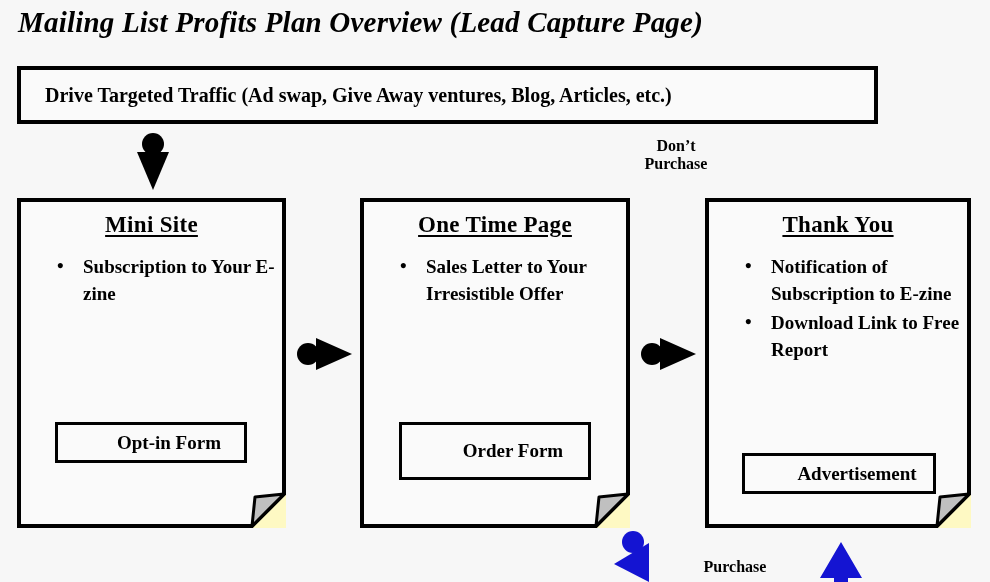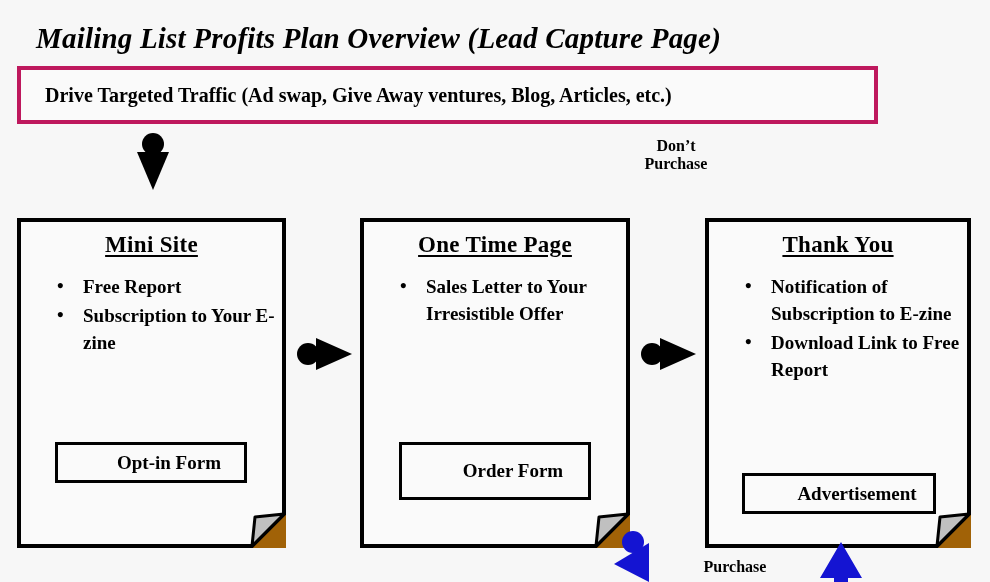--- a/index.html
+++ b/index.html
@@ -13,59 +13,57 @@
     height: 582px;
     background: #f7f7f7;
     overflow: hidden;
     font-family: "Liberation Serif", "DejaVu Serif", serif;
     color: #000;
   }
 
   
   #title {
     position: absolute;
-    left: 36px;
+    left: 18px;
     top: 6px;
     font-size: 29px;
     font-weight: bold;
     font-style: italic;
     letter-spacing: 0.2px;
     white-space: nowrap;
-    margin-top: 16px;
   }
 
   
   #banner {
     position: absolute;
     left: 17px;
     top: 66px;
     width: 861px;
     height: 58px;
-    border: 4px solid #be185d;
+    border: 4px solid #000000;
     box-sizing: border-box;
     background: #fafafa;
     display: flex;
     align-items: center;
   }
   #banner-text {
     padding-left: 24px;
     font-size: 20px;
     font-weight: bold;
     white-space: nowrap;
   }
 
   
   .cr-arrow { position: absolute; }
 
   
   .note {
     position: absolute;
     box-sizing: border-box;
-    background: #a16207;
-    margin-top: 20px;
+    background: #fef9c3;
   }
   .note .note-svg {
     position: absolute;
     left: 0;
     top: 0;
     width: 100%;
     height: 100%;
     display: block;
   }
   .note-inner {
@@ -149,21 +147,20 @@
 Purchase</div>
 
   <div class="note" style="left:17px; top:198px; width:269px; height:330px;">
     <svg class="note-svg" viewBox="0 0 269 330" preserveAspectRatio="none">
       <path d="M2,2 L267,2 L267,296 L235,328 L2,328 Z" fill="#fafafa" stroke="#000" stroke-width="4"></path>
       <path d="M267,296 L235,328 L238,299 Z" fill="#c0c0c0" stroke="#000" stroke-width="3" stroke-linejoin="round"></path>
     </svg>
     <div class="note-inner">
       <div class="note-title">Mini Site</div>
       <ul class="note-list">
-        <li>Free Report</li>
         <li>Subscription to Your E-zine</li>
       </ul>
     </div>
     <div class="btn" style="left:38px; top:224px; width:192px; height:41px;">Opt-in Form</div>
   </div>
 
   <div class="cr-arrow" style="left:296px; top:334px; width:58px; height:40px;">
     <svg width="58" height="40" viewBox="0 0 58 40">
       <circle cx="12" cy="20" r="11" fill="#000"></circle>
       <polygon points="20,4 20,36 56,20" fill="#000"></polygon>

